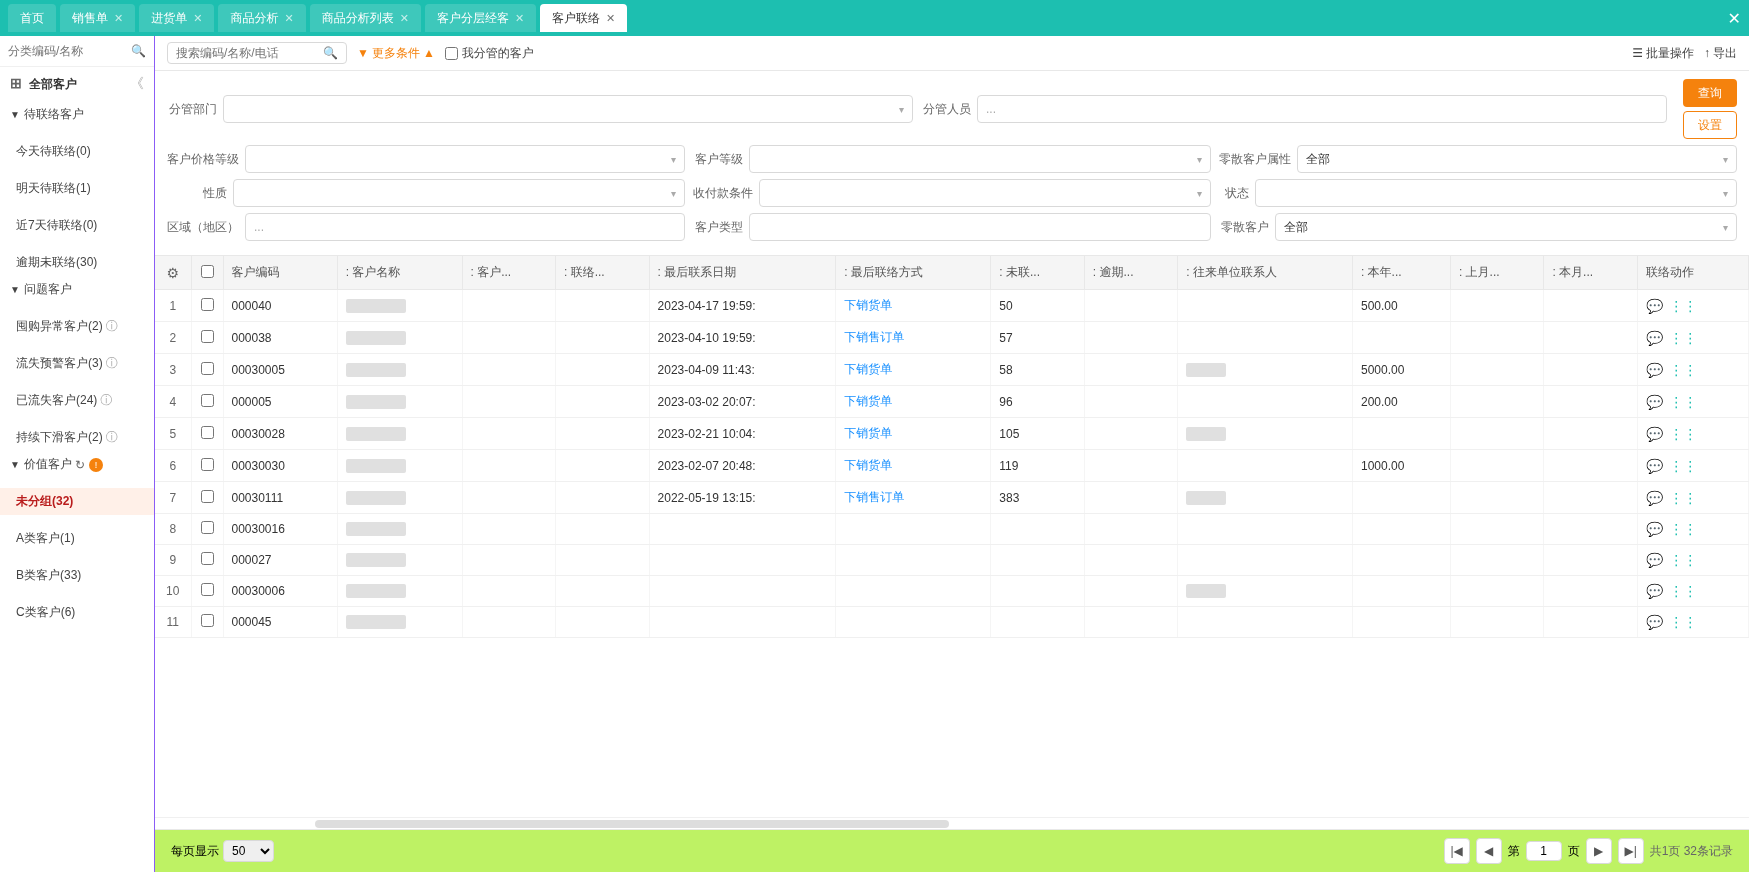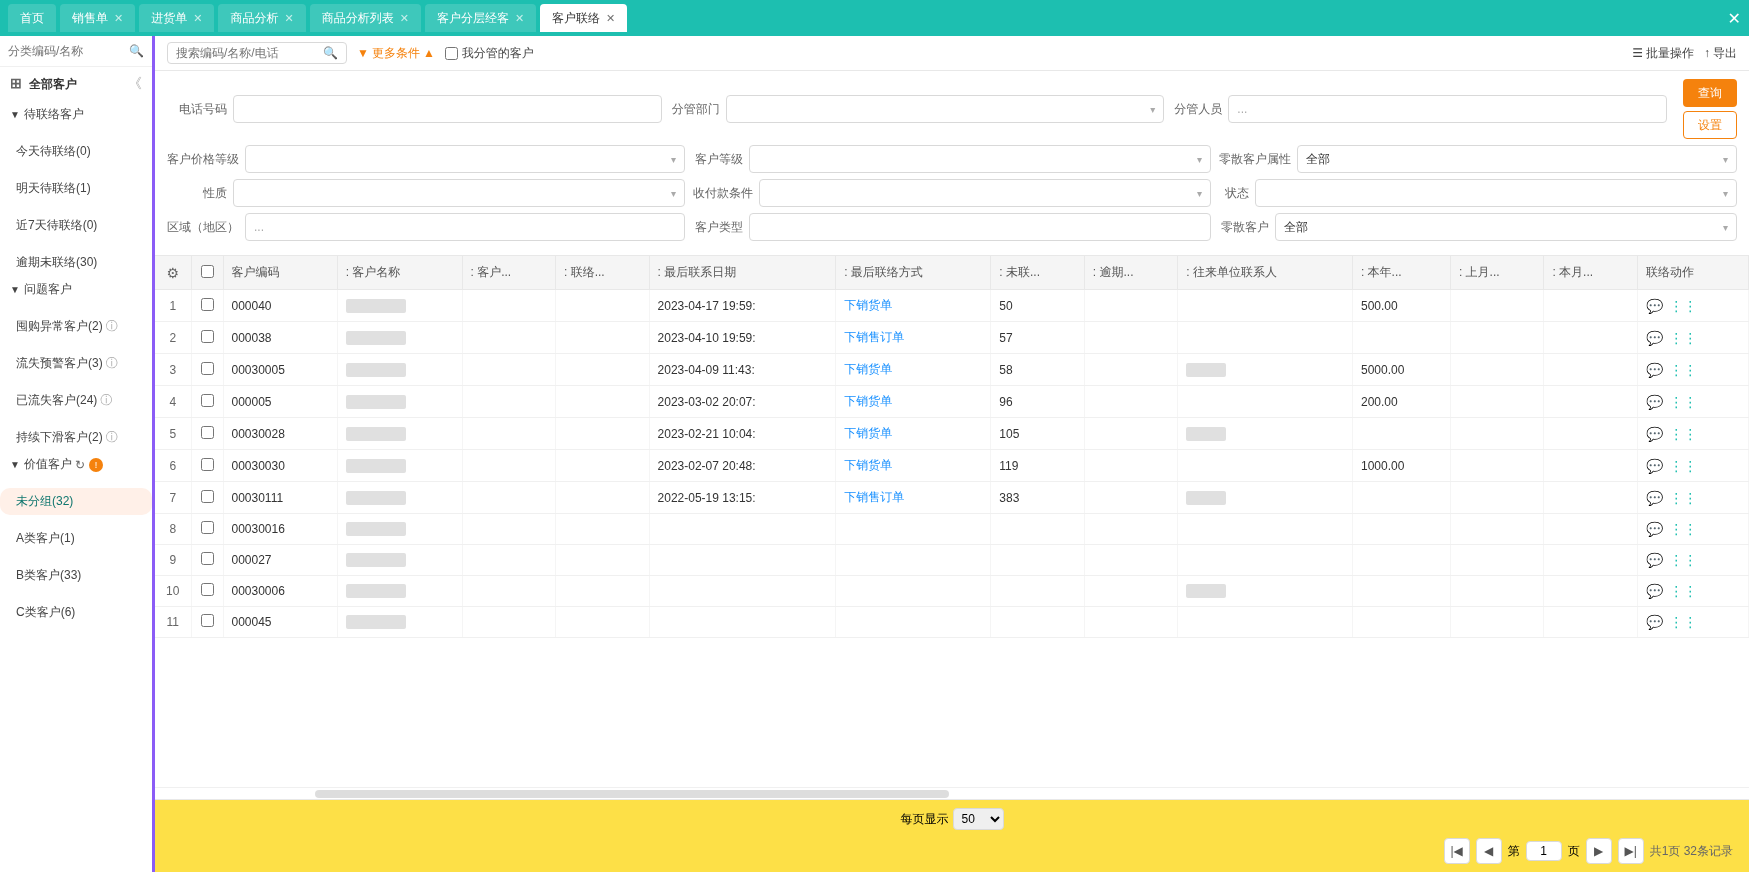--- a/index.html
+++ b/index.html
@@ -44,21 +44,21 @@
     
     .main-layout {
       display: flex;
       height: calc(100vh - 36px);
     }
 
     
     .sidebar {
       width: 155px;
       background: #fff;
-      border-right: 3px solid #8b5cf6;
+      border-right: 1px solid #8b5cf6;
       display: flex;
       flex-direction: column;
       overflow-y: auto;
       flex-shrink: 0;
     }
     .sidebar-search {
       display: flex;
       align-items: center;
       padding: 8px;
       border-bottom: 1px solid #f0f0f0;
@@ -88,21 +88,21 @@
     }
     .sidebar-item {
       padding: 5px 10px 5px 16px;
       cursor: pointer;
       color: #444;
       font-size: 12px;
       display: flex;
       align-items: center;
       margin-top: 10px;
     }
-    .sidebar-item.active { background: #fff0e8; color: #0f766e; font-weight: normal; border-radius: 10px; }
+    .sidebar-item.active { background: #fff0e8; color: #b91c1c; font-weight: bold; }
     .sidebar-group-title {
       display: flex;
       align-items: center;
       padding: 5px 10px;
       color: #444;
       font-size: 12px;
       cursor: pointer;
     }
     .sidebar-group-title .arrow { margin-right: 4px; font-size: 10px; }
     .sidebar-group-title .icon-circle {
@@ -279,25 +279,24 @@
     .action-icons { display: flex; gap: 6px; align-items: center; }
     .action-icon { color: #1dbfb0; cursor: pointer; font-size: 14px; }
     .blurred { background: #e0e0e0; color: transparent; border-radius: 2px; display: inline-block; min-width: 60px; height: 14px; vertical-align: middle; }
     .blurred-sm { background: #e0e0e0; color: transparent; border-radius: 2px; display: inline-block; min-width: 40px; height: 14px; vertical-align: middle; }
 
     
     .pagination {
       display: flex;
       align-items: center;
       padding: 8px 16px;
-      background: #fde047;
+      background: #bef264;
       border-top: 1px solid #e8e8e8;
       gap: 8px;
       justify-content: space-between;
-      flex-direction: column;
     }
     .page-size-selector {
       display: flex;
       align-items: center;
       gap: 4px;
     }
     .page-size-selector select {
       border: 1px solid #d9d9d9;
       border-radius: 4px;
       padding: 2px 4px;
@@ -464,24 +463,20 @@
           <span>↑</span>
           <span>导出</span>
         </div>
       </div>
     </div>
 
     <div class="adv-filter">
 
       <div class="adv-filter-row">
         <div class="adv-filter-field">
-          <label>电话号码</label>
-          <input type="text" class="adv-filter-input" style="flex: 1 1 0%; height: 28px;" placeholder="">
-        </div>
-        <div class="adv-filter-field">
           <label style="min-width:50px;">分管部门</label>
           <div class="adv-filter-input">
             <span></span>
               <span class="chevron">▾</span>
           </div>
         </div>
         <div class="adv-filter-field">
           <label style="min-width:50px;">分管人员</label>
           <div class="adv-filter-input">
             <span style="color:#aaa;">...</span>

